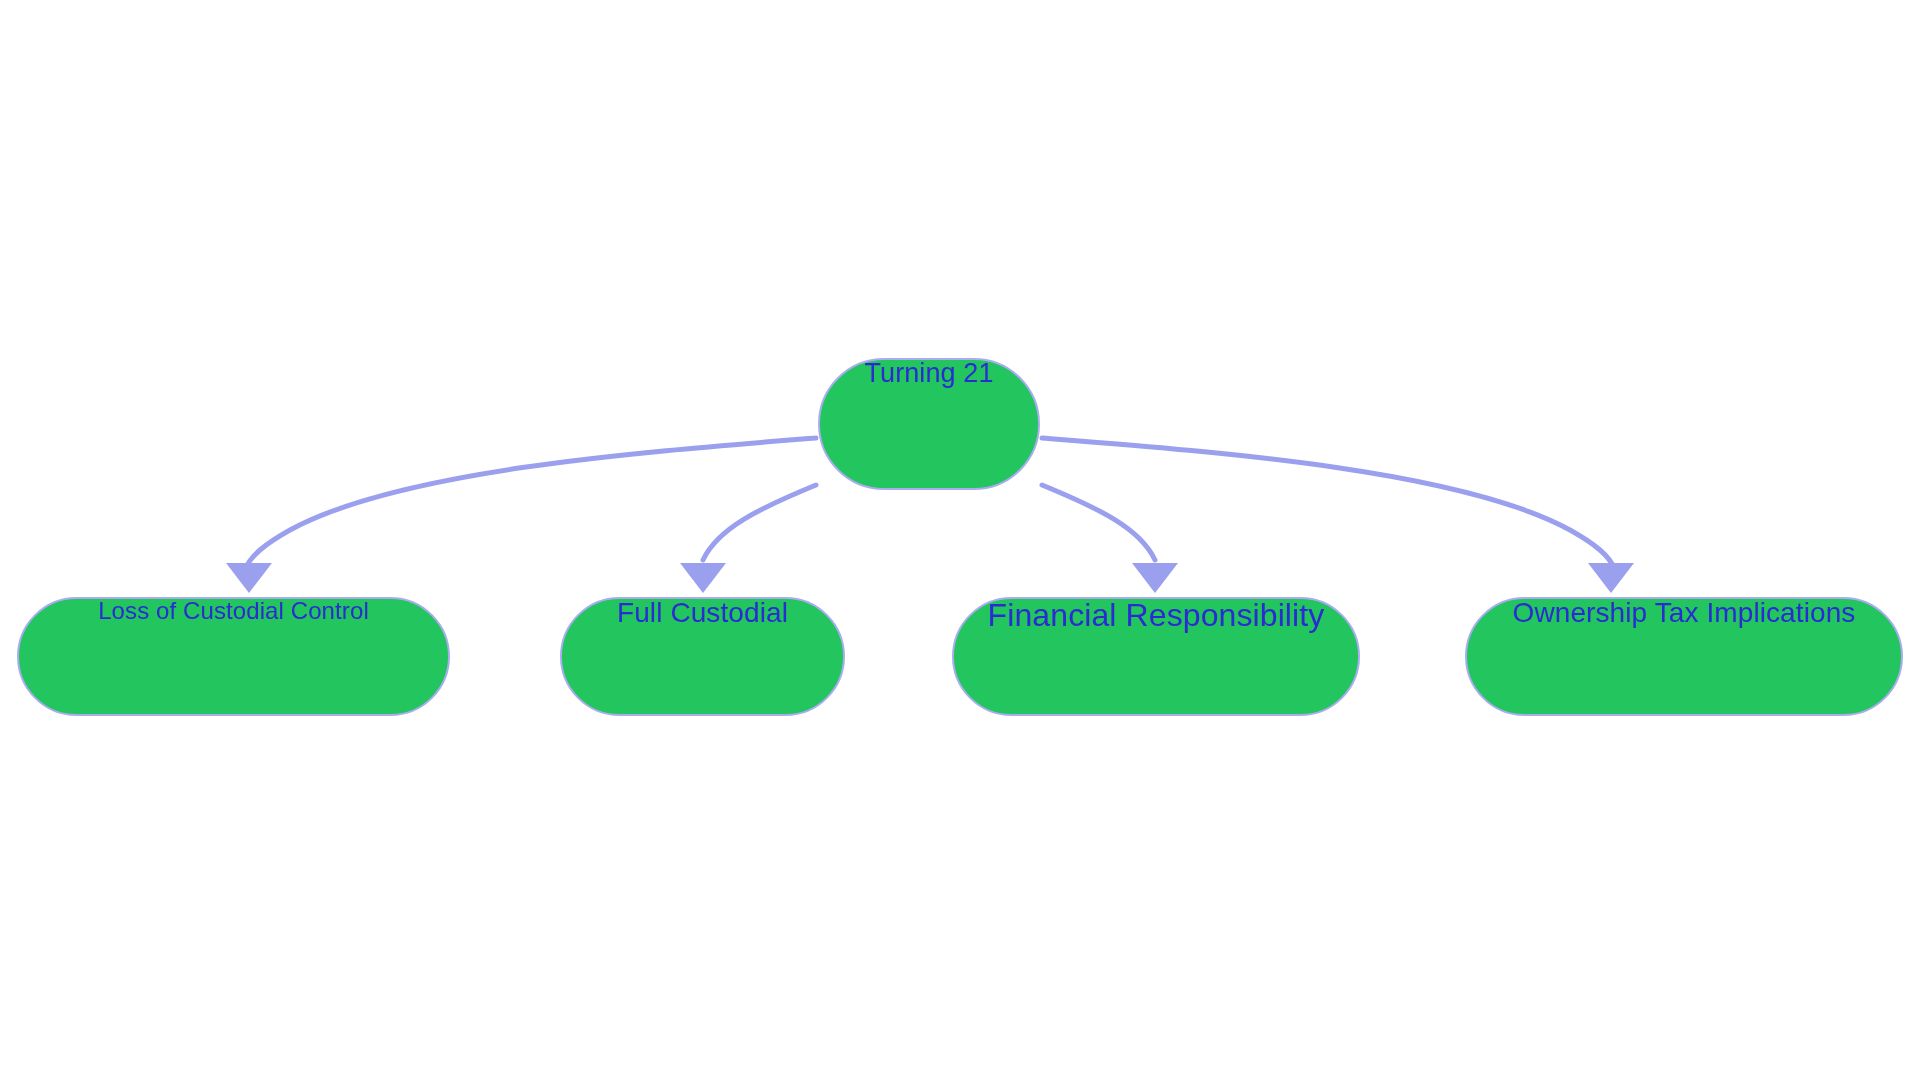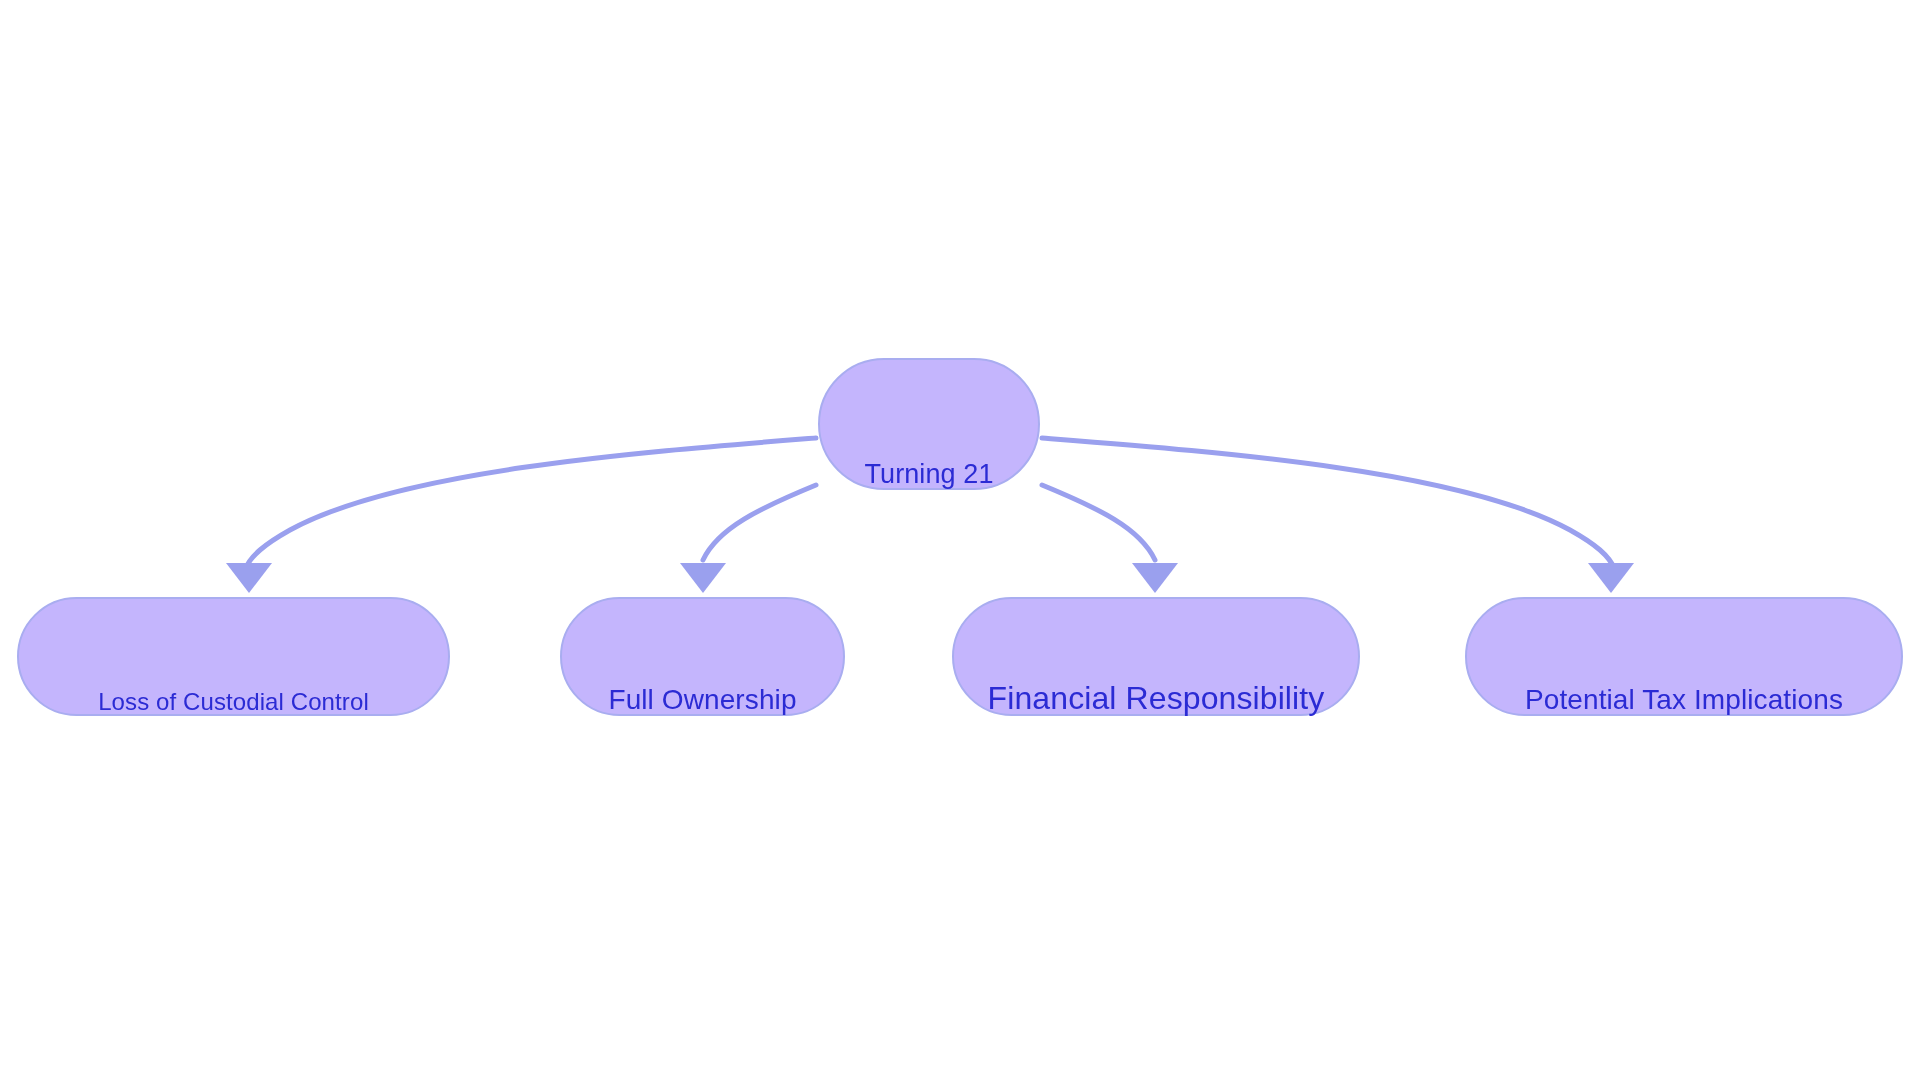--- a/index.html
+++ b/index.html
@@ -25,23 +25,23 @@
     left: 0;
     top: 0;
     width: 1920px;
     height: 1083px;
     pointer-events: none;
   }
   .node {
     position: absolute;
     box-sizing: border-box;
     display: flex;
-    align-items: flex-end;
+    align-items: flex-start;
     justify-content: center;
-    background: #c4b5fd;
+    background: #22c55e;
     border: 2px solid #a9adf0;
     border-radius: 999px;
     color: #2b2bd4;
     font-family: "Liberation Sans", sans-serif;
     font-weight: 400;
     letter-spacing: 0.1px;
     white-space: nowrap;
     user-select: none;
   }
   .node-label {
@@ -115,24 +115,24 @@
 
   <div class="node" id="node-root">
     <span class="node-label">Turning 21</span>
   </div>
 
   <div class="node" id="node-loss">
     <span class="node-label">Loss of Custodial Control</span>
   </div>
 
   <div class="node" id="node-ownership">
-    <span class="node-label">Full Ownership</span>
+    <span class="node-label">Full Custodial</span>
   </div>
 
   <div class="node" id="node-financial">
     <span class="node-label">Financial Responsibility</span>
   </div>
 
   <div class="node" id="node-tax">
-    <span class="node-label">Potential Tax Implications</span>
+    <span class="node-label">Ownership Tax Implications</span>
   </div>
 
 </div>
 
 </body></html>

